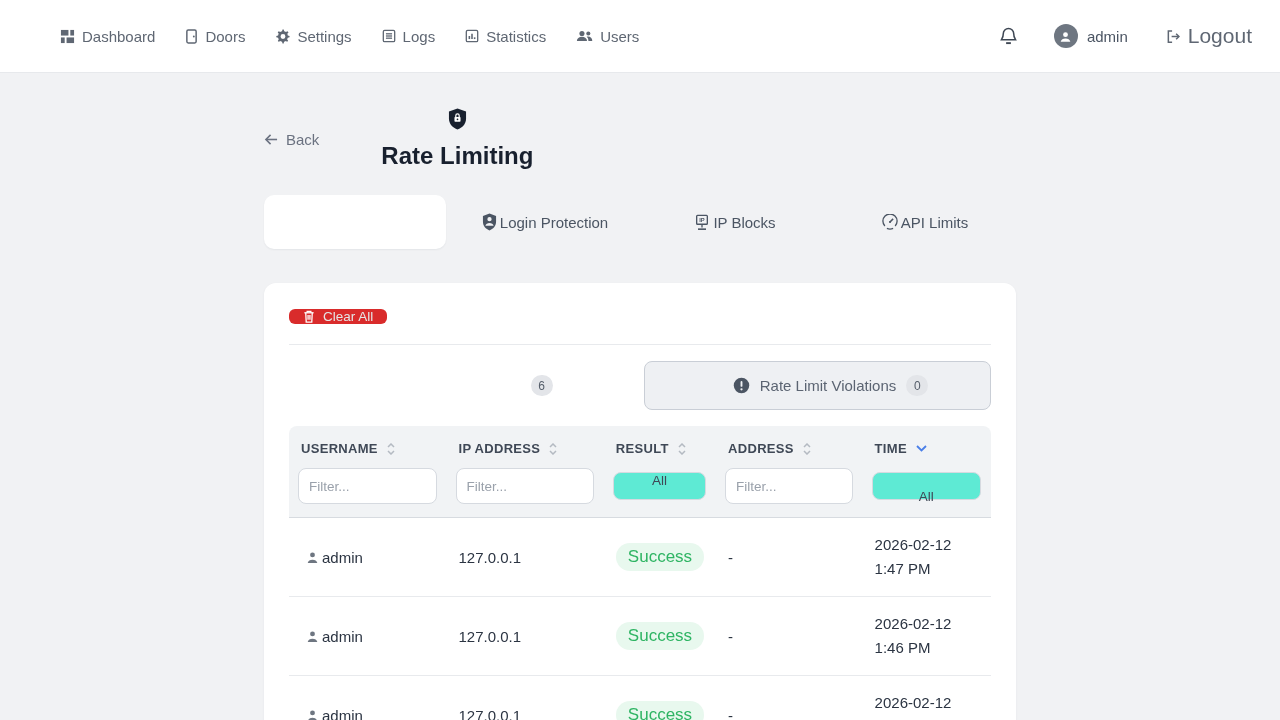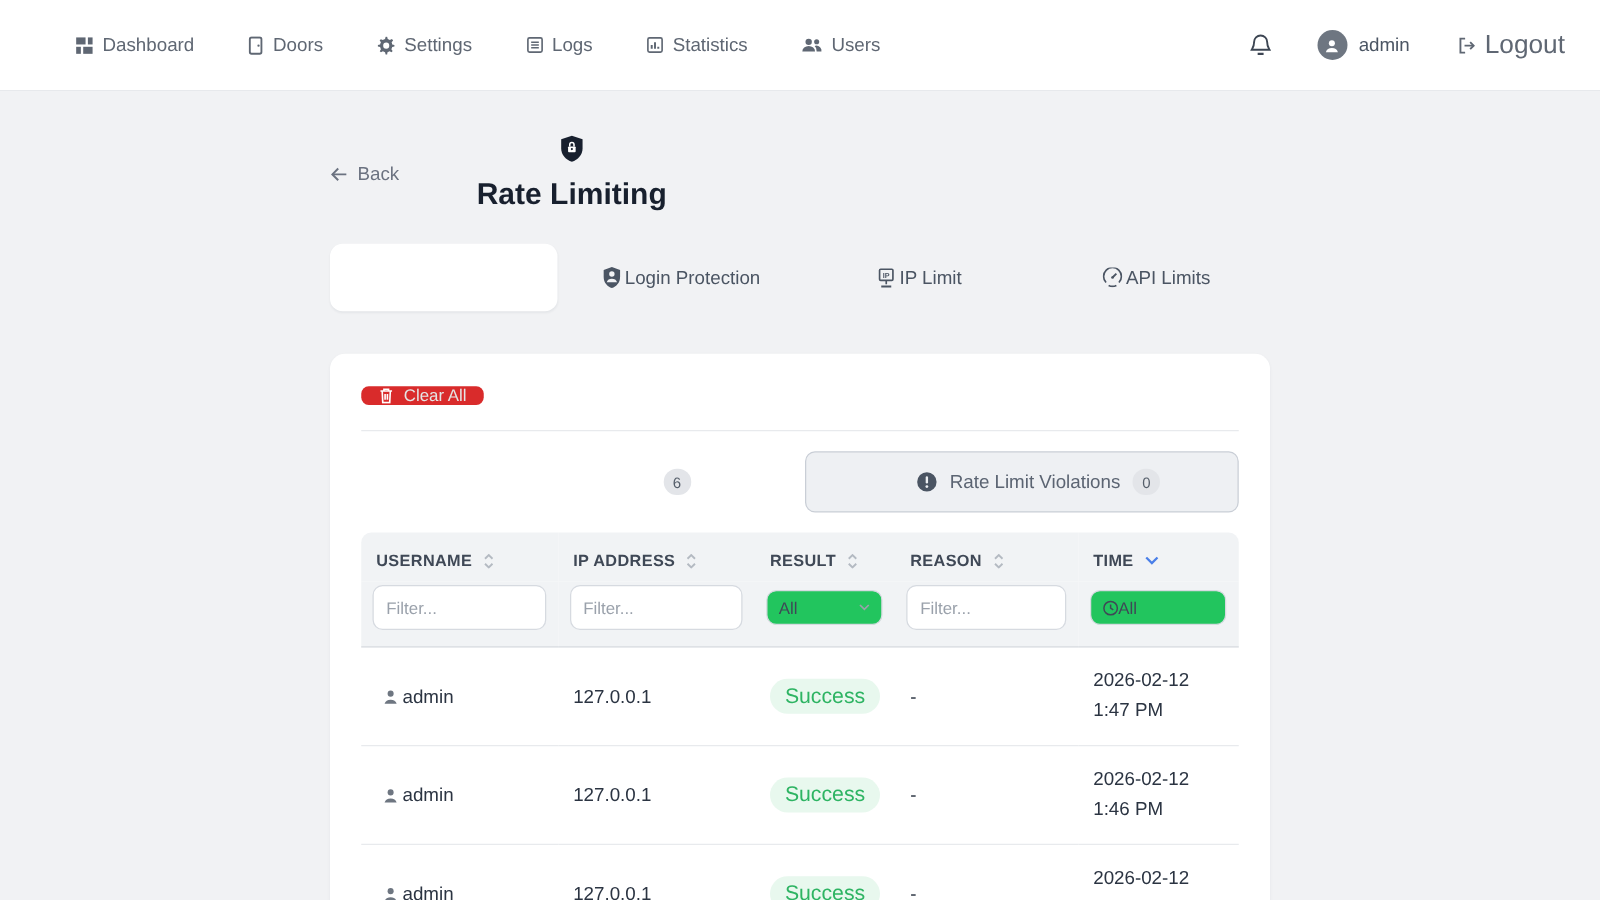--- a/index.html
+++ b/index.html
@@ -11,21 +11,21 @@
   }
   svg { display: block; }
 
   
   .navbar {
     height: 73px; background: #ffffff; border-bottom: 1px solid #e7e9ec;
     display: flex; align-items: center; padding: 0 28px;
   }
   .brand { display: flex; align-items: center; gap: 9px; color: #1f2734; }
   .brand-title { font-size: 18px; font-weight: bold; letter-spacing: 0.2px; }
-  .nav-items { display: flex; align-items: flex-start; gap: 43px; margin-left: 32px; }
+  .nav-items { display: flex; align-items: flex-start; gap: 30px; margin-left: 32px; }
   .nav-item {
     display: flex; align-items: center; gap: 7px; color: #5f6773;
     font-size: 15px; cursor: pointer;
   }
   .nav-right { margin-left: auto; display: flex; align-items: center; }
   .bell-btn { color: #3d4653; margin-right: 36px; cursor: pointer; }
   .user-chip { display: flex; align-items: center; gap: 9px; color: #4b5563; font-size: 15px; }
   .avatar {
     width: 24px; height: 24px; border-radius: 50%; background: #6e7681;
     display: flex; align-items: center; justify-content: center; color: #fff;
@@ -86,22 +86,22 @@
   .filter-row th { padding: 3px 10px 13px 9px; border-bottom: 1px solid #d7dbe0; }
   .filter-row th:first-child { padding-left: 9px; }
   .filter-input {
     width: 100%; height: 36px; border: 1px solid #d6dae0; border-radius: 8px;
     background: #ffffff; font-size: 13.5px; font-family: inherit; color: #3f4856;
     padding: 0 10px; outline: none;
   }
   .filter-input::placeholder { color: #9aa1ab; }
   .filter-select {
     width: 100%; height: 28px; border: 1px solid #d6dae0; border-radius: 8px;
-    background: #22c55e; font-size: 13.5px; color: #3f4856; padding: 0 9px;
-    display: flex; align-items: center; gap: 0; cursor: pointer; font-weight: normal;
+    background: #5eead4; font-size: 13.5px; color: #3f4856; padding: 0 9px;
+    display: flex; align-items: center; gap: 16px; cursor: pointer; font-weight: normal; flex-direction: column;
   }
   .filter-select .chev { margin-left: auto; }
   .log-table tbody td { padding: 15px 12px; border-bottom: 1px solid #e8eaed; font-size: 15px; color: #2b3442; vertical-align: middle; }
   .log-table tbody td:first-child { padding-left: 17px; }
   .user-cell { display: flex; align-items: center; gap: 3px; }
   .status-pill {
     display: inline-block; background: #e8f8ee; color: #2eb463;
     border-radius: 999px; padding: 4px 12px; font-size: 17px;
   }
   .time-cell { line-height: 1.6; }
@@ -244,21 +244,21 @@
     </div>
     <div class="tab">
       <span>
         <svg width="16" height="17" viewBox="0 0 18 19" fill="none" stroke="#4b5563" stroke-width="1.5">
           <rect x="3" y="1.5" width="12" height="10" rx="1"></rect>
           <text x="9" y="9.2" text-anchor="middle" font-size="6.5" font-weight="bold" fill="#4b5563" stroke="none" font-family="'Liberation Sans', sans-serif">IP</text>
           <line x1="9" y1="11.5" x2="9" y2="15"></line>
           <line x1="4.5" y1="17" x2="13.5" y2="17" stroke-width="1.8"></line>
         </svg>
       </span>
-      <span>IP Limit</span>
+      <span>IP Blocks</span>
     </div>
     <div class="tab">
       <span>
         <svg width="16" height="16" viewBox="0 0 18 18" fill="none" stroke="#4b5563" stroke-width="1.5">
           <path d="M14.8 13.5 a8 8 0 1 0 -11.6 0"></path>
           <path d="M5.5 16.2 a8 8 0 0 0 7 0"></path>
           <line x1="9" y1="9" x2="12.5" y2="5.5" stroke-width="1.7"></line>
           <circle cx="9" cy="9" r="1.2" fill="#4b5563" stroke="none"></circle>
         </svg>
       </span>
@@ -333,21 +333,21 @@
               <span class="th-inner">
             <span>RESULT</span>
             <svg width="8" height="12" viewBox="0 0 8 12" fill="none" stroke="#b4bac2" stroke-width="1.5">
                   <path d="M1 4 L4 1 L7 4"></path>
                   <path d="M1 8 L4 11 L7 8"></path>
                 </svg>
           </span>
             </th>
           <th>
               <span class="th-inner">
-            <span>REASON</span>
+            <span>ADDRESS</span>
             <svg width="8" height="12" viewBox="0 0 8 12" fill="none" stroke="#b4bac2" stroke-width="1.5">
                   <path d="M1 4 L4 1 L7 4"></path>
                   <path d="M1 8 L4 11 L7 8"></path>
                 </svg>
           </span>
             </th>
           <th>
               <span class="th-inner">
             <span>TIME</span>
             <svg width="11" height="7" viewBox="0 0 11 7" fill="none" stroke="#4a7fe8" stroke-width="1.8">

